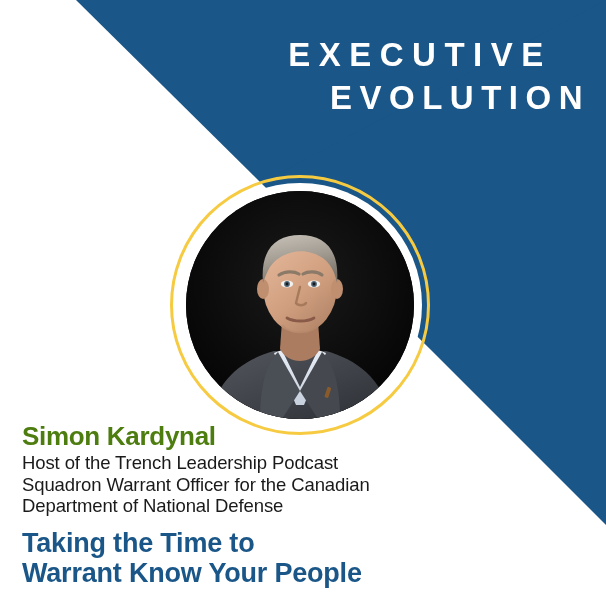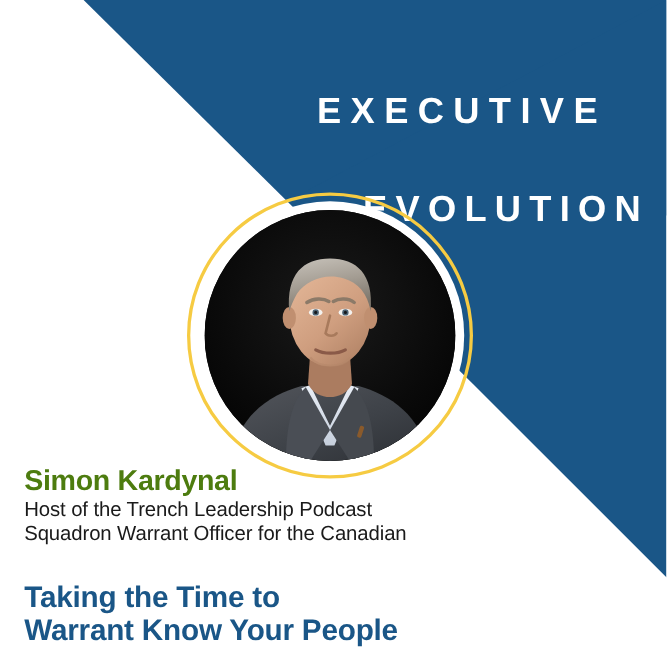--- a/index.html
+++ b/index.html
@@ -32,21 +32,21 @@
     left: 250px;
     width: 340px;
     text-align: center;
     color: #ffffff;
     font-weight: 700;
     font-size: 33px;
     line-height: 1.3;
     letter-spacing: 8.5px;
     white-space: nowrap;
   }
-  .wordmark .wm-line { display: block; margin-top: 46px; }
+  .wordmark .wm-line { display: block; }
   .wordmark .wm-line.l2 { letter-spacing: 7.5px; text-align: right; }
 
   
   .portrait-wrap {
     position: absolute;
     left: 170px;
     top: 175px;
     width: 260px;
     height: 260px;
   }
@@ -197,20 +197,21 @@
         <rect x="140" y="196" width="4" height="11" rx="1.5" fill="#8a5a2b" transform="rotate(18 142 201)"></rect>
       </svg>
     </div>
   </div>
 
   <div class="guest-name">Simon Kardynal</div>
 
   <div class="guest-role">
     <div>Host of the Trench Leadership Podcast</div>
     <div>Squadron Warrant Officer for the Canadian</div>
+    <div>Department of National Defense</div>
   </div>
 
   <div class="episode-title">
     <div>Taking the Time to</div>
     <div>Warrant Know Your People</div>
   </div>
 
 </div>
 
 </body></html>

